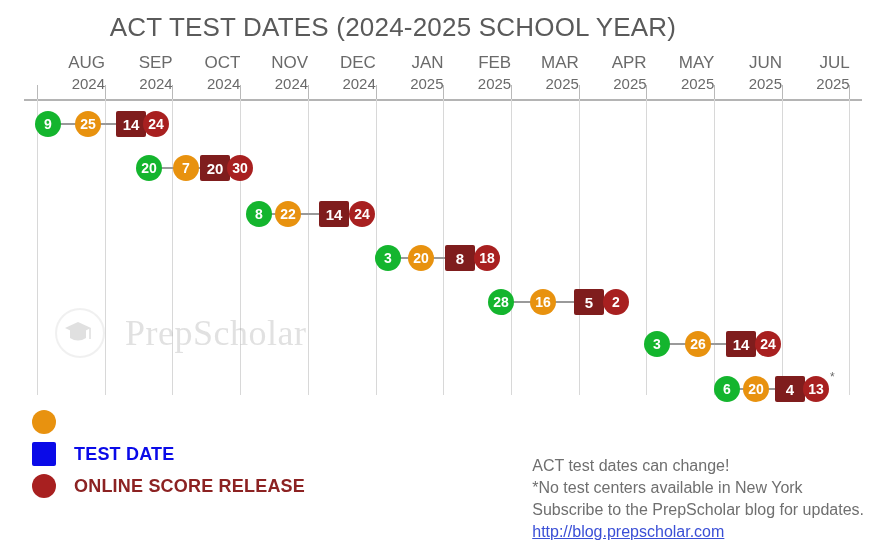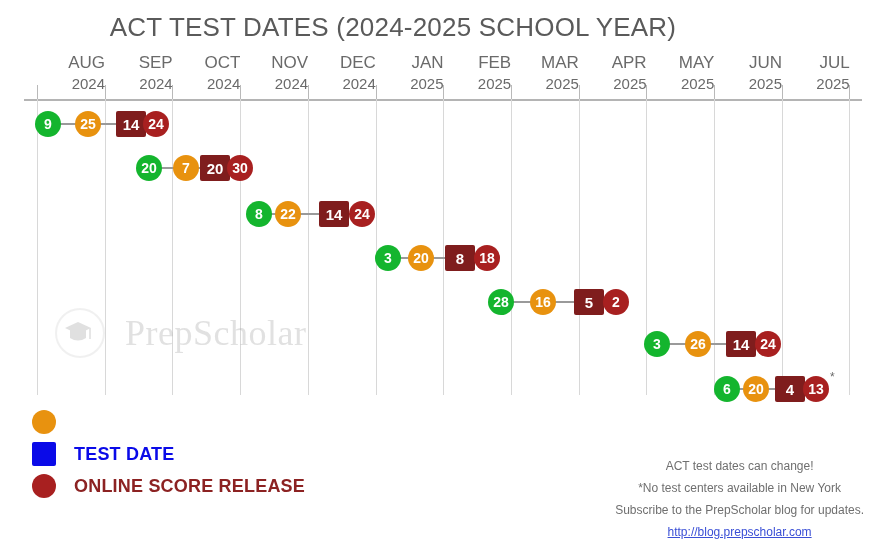--- a/index.html
+++ b/index.html
@@ -100,21 +100,21 @@
     font-size:18px;font-weight:700;letter-spacing:.2px;white-space:nowrap;
   }
   .lab-normal{color:#14b52e;}
   .lab-late{color:#d98c0c;}
   .lab-test{color:#0a0ae8;}
   .lab-score{color:#8c2222;}
 
   
   .footer{
     position:absolute;right:22px;top:455px;
-    text-align:center;color:#6f6f6f;font-size:12px;line-height:22px;
+    text-align:left;color:#6f6f6f;font-size:16px;line-height:22px;
   }
   .footer .url{color:#3a4fd6;text-decoration:underline;display:block;}
 </style>
 </head>
 <body>
 
 <div id="chart-root">
 
   <div class="chart-title">ACT TEST DATES (2024-2025 SCHOOL YEAR)</div>
 

